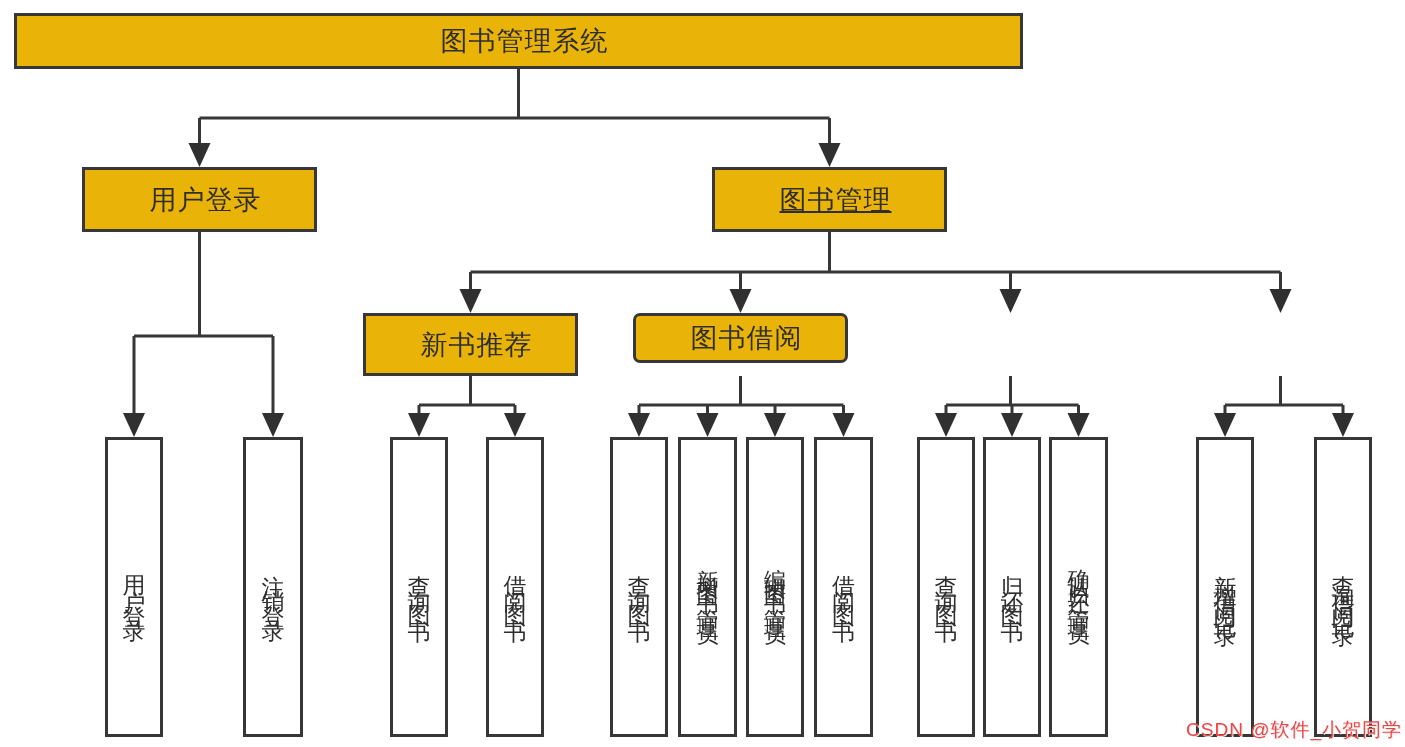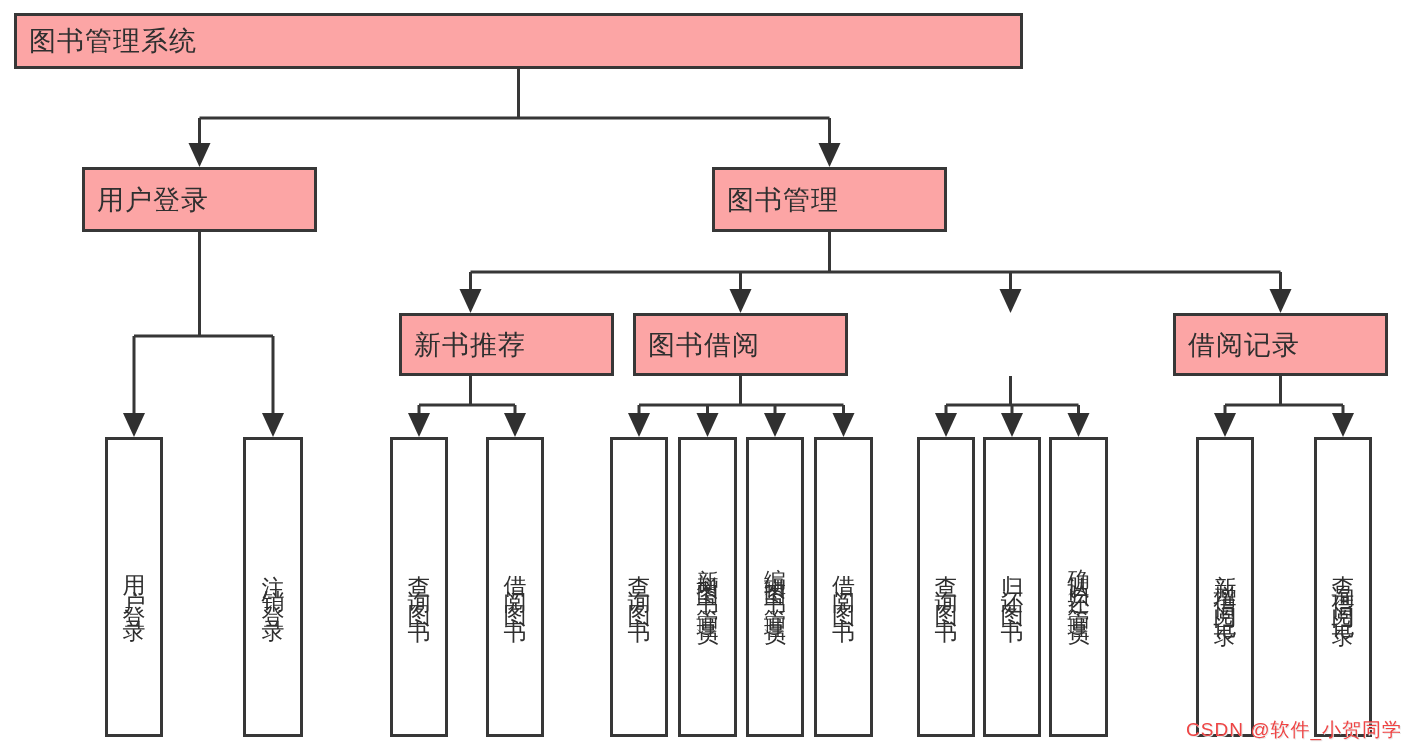--- a/index.html
+++ b/index.html
@@ -20,24 +20,24 @@
     left: 0;
     top: 0;
     width: 1405px;
     height: 747px;
     pointer-events: none;
   }
   .hbox {
     position: absolute;
     box-sizing: border-box;
     border: 3px solid #373737;
-    background: #fca5a5;
+    background: #eab308;
     display: flex;
     align-items: center;
-    justify-content: flex-start;
+    justify-content: center;
     color: #2f2f2f;
     font-size: 27px;
     letter-spacing: 1px;
     white-space: nowrap;
     padding-left: 12px;
   }
   .vbox {
     position: absolute;
     box-sizing: border-box;
     top: 437px;
@@ -107,32 +107,29 @@
     </g>
   </svg>
 
   <div class="hbox" style="left:14px; top:13px; width:1009px; height:56px;">
     <span>图书管理系统</span>
   </div>
 
   <div class="hbox" style="left:82px; top:167px; width:235px; height:65px;">
     <span>用户登录</span>
   </div>
-  <div class="hbox" style="left:712px; top:167px; width:235px; height:65px;">
+  <div class="hbox" style="left:712px; top:167px; width:235px; height:65px;text-decoration:underline;">
     <span>图书管理</span>
   </div>
 
-  <div class="hbox" style="left:363px; top:313px; width:215px; height:63px;margin-left:36px;">
+  <div class="hbox" style="left:363px; top:313px; width:215px; height:63px;">
     <span>新书推荐</span>
   </div>
-  <div class="hbox" style="left:633px; top:313px; width:215px; height:63px;">
+  <div class="hbox" style="left:633px; top:313px; width:215px; height:50px;border-radius:7px;">
     <span>图书借阅</span>
-  </div>
-  <div class="hbox" style="left:1173px; top:313px; width:215px; height:63px;">
-    <span>借阅记录</span>
   </div>
 
   <div class="vbox" style="left:105px; width:58px;">
     <span class="vt g4">用户登录</span>
   </div>
   <div class="vbox" style="left:243px; width:60px;">
     <span class="vt g4">注销登录</span>
   </div>
 
   <div class="vbox" style="left:390px; width:58px;">

